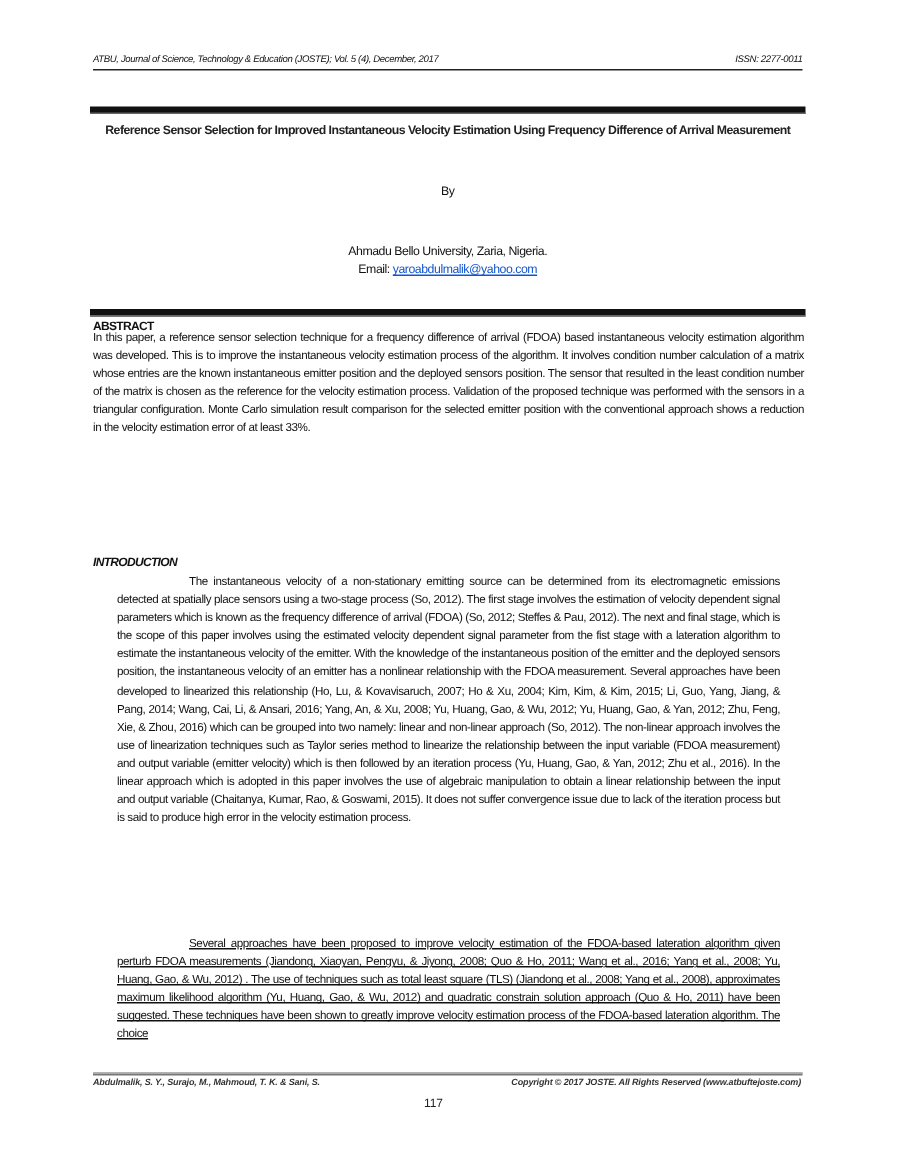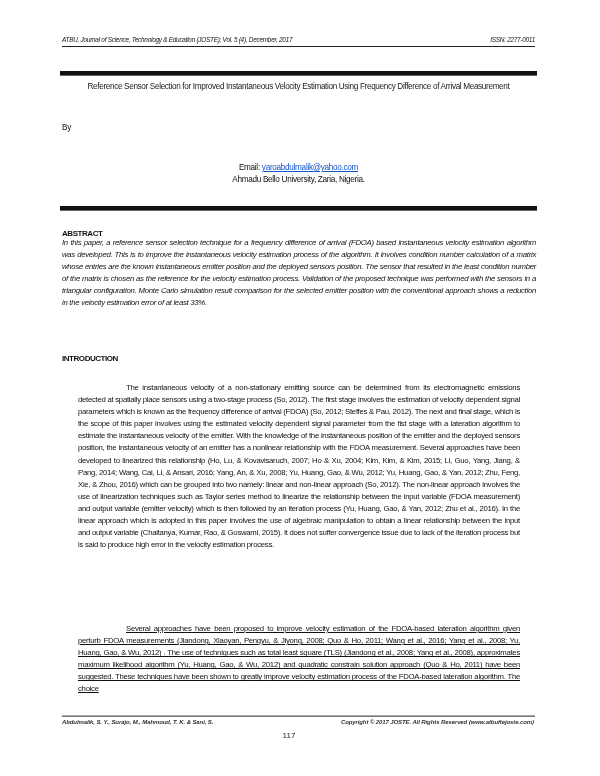--- a/index.html
+++ b/index.html
@@ -7,31 +7,31 @@
     .page { position: absolute; left: 0; top: 0; width: 600px; height: 776px; }
 
     .running-head { position: absolute; left: 62px; top: 36px; width: 473px; height: 10px; border-bottom: 1px solid #222; font-size: 6.4px; font-style: italic; letter-spacing: -0.25px; }
     .running-head .journal { position: absolute; left: 0; top: 0; }
     .running-head .issn { position: absolute; right: 0; top: 0; }
 
     .thick-rule { position: absolute; left: 60px; width: 477px; height: 4px; background: #111; border-bottom: 1px solid #666; }
     .rule-top { top: 71px; }
     .rule-mid { top: 206px; }
 
-    .title { position: absolute; left: 62px; top: 80px; width: 473px; text-align: center; font-size: 8.2px; line-height: 13px; letter-spacing: -0.35px; color: #222; }
-    .by { position: absolute; left: 62px; top: 123px; width: 473px; font-size: 8.2px; letter-spacing: -0.2px; }
+    .title { position: absolute; left: 62px; top: 80px; width: 473px; text-align: center; font-size: 8.2px; line-height: 13px; letter-spacing: -0.35px; color: #222; font-weight: bold; }
+    .by { position: absolute; left: 62px; top: 123px; width: 473px; text-align: center; font-size: 8.2px; letter-spacing: -0.2px; }
     .authors { position: absolute; left: 62px; top: 149px; width: 473px; text-align: center; font-size: 8.2px; font-weight: bold; font-style: italic; letter-spacing: -0.35px; }
     .affil { position: absolute; left: 62px; top: 162px; width: 473px; text-align: center; font-size: 8.2px; line-height: 12.2px; letter-spacing: -0.3px; }
     .affil a { color: #1155cc; text-decoration: underline; }
 
-    .heading { position: absolute; left: 62px; font-size: 8px; font-weight: bold; letter-spacing: -0.45px; margin-top: 16px; }
+    .heading { position: absolute; left: 62px; font-size: 8px; font-weight: bold; letter-spacing: -0.45px; }
     .h-abstract { top: 213px; }
-    .h-intro { top: 338px; }
+    .h-intro { top: 370px; font-style: italic; }
 
-    .abstract { position: absolute; left: 62px; top: 237px; width: 474px; font-size: 7.75px; line-height: 12.1px; font-style: italic; text-align: justify; letter-spacing: -0.28px; }
+    .abstract { position: absolute; left: 62px; top: 219px; width: 474px; font-size: 7.75px; line-height: 12.1px; text-align: justify; letter-spacing: -0.28px; }
 
     .body-text { position: absolute; left: 62px; width: 474px; font-size: 7.75px; line-height: 12.1px; text-align: justify; letter-spacing: -0.28px; }
     .body-text p { margin: 16px; text-indent: 48px; }
     .para1 { top: 366px; }
     .para2 { top: 607px; text-decoration: underline; }
 
     .footer-rule { position: absolute; left: 62px; top: 715px; width: 473px; height: 1px; background: #777; border-top: 1px solid #aaa; }
     .footer-left { position: absolute; left: 62px; top: 719px; font-size: 6px; font-style: italic; font-weight: bold; color: #333; letter-spacing: -0.1px; }
     .footer-right { position: absolute; right: 66px; top: 719px; font-size: 6px; font-style: italic; font-weight: bold; color: #333; letter-spacing: -0.1px; }
     .page-num { position: absolute; left: 0; top: 731px; width: 578px; text-align: center; font-size: 8px; color: #222; }
@@ -47,25 +47,25 @@
   </div>
 
   <div class="thick-rule rule-top"></div>
 
   <div class="title">Reference Sensor Selection for Improved Instantaneous Velocity Estimation Using Frequency Difference of Arrival Measurement</div>
 
   <div class="by">By</div>
 
 
   <div class="affil">
+    <div>Ahmadu Bello University, Zaria, Nigeria.</div>
     <div>
       <span>Email:</span>
       <a href="mailto:yaroabdulmalik@yahoo.com">yaroabdulmalik@yahoo.com</a>
     </div>
-    <div>Ahmadu Bello University, Zaria, Nigeria.</div>
   </div>
 
   <div class="thick-rule rule-mid"></div>
 
   <div class="heading h-abstract">ABSTRACT</div>
   <div class="abstract">In this paper, a reference sensor selection technique for a frequency difference of arrival (FDOA) based instantaneous velocity estimation algorithm was developed. This is to improve the instantaneous velocity estimation process of the algorithm. It involves condition number calculation of a matrix whose entries are the known instantaneous emitter position and the deployed sensors position. The sensor that resulted in the least condition number of the matrix is chosen as the reference for the velocity estimation process. Validation of the proposed technique was performed with the sensors in a triangular configuration. Monte Carlo simulation result comparison for the selected emitter position with the conventional approach shows a reduction in the velocity estimation error of at least 33%.</div>
 
   <div class="heading h-intro">INTRODUCTION</div>
 
   <div class="body-text para1">

